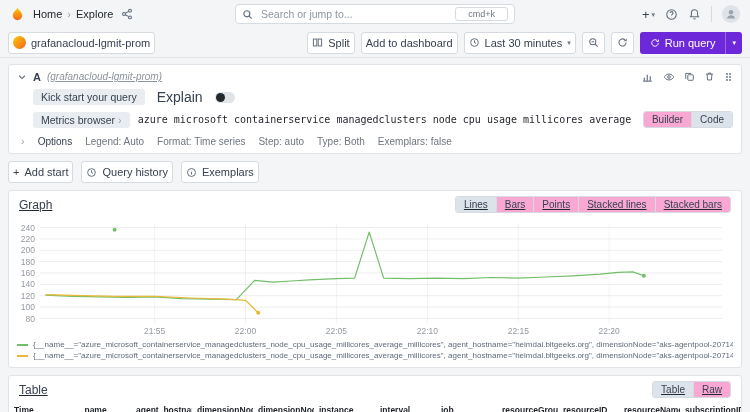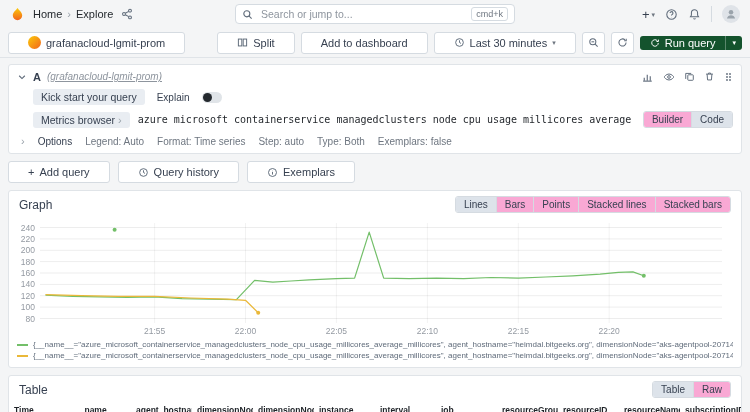--- a/index.html
+++ b/index.html
@@ -16,65 +16,65 @@
 
   
   .topnav { display: grid; grid-template-columns: 1fr auto 1fr; align-items: center; height: 28px; padding: 0 10px; }
   .nav-left { display: flex; align-items: center; gap: 8px; }
   .breadcrumb { display: flex; align-items: center; gap: 5px; font-size: 11px; }
   .crumb { color: #24292e; text-decoration: none; }
   .sep { color: #9aa3ab; font-size: 11px; }
   .searchbox { display: flex; align-items: center; gap: 6px; width: 280px; height: 20px; background: #fff; border: 1px solid #d5dbe1; border-radius: 4px; padding: 0 6px; }
   .searchbox input { flex: 1; border: 0; outline: 0; font-size: 10.5px; color: #374151; background: transparent; font-family: inherit; }
   .searchbox input::placeholder { color: #8e959e; }
-  .kbd { border: 1px solid #d5dbe1; border-radius: 3px; font-size: 9px; line-height: 12px; padding: 0 4px; color: #6e7680; white-space: nowrap; }
+  .kbd { border: 1px solid #d5dbe1; border-radius: 3px; font-size: 9px; line-height: 12px; padding: 0 12px; color: #6e7680; white-space: nowrap; }
   .nav-right { display: flex; align-items: center; gap: 10px; justify-content: flex-end; }
   .navbtn { display: flex; align-items: center; gap: 2px; color: #374151; font-size: 13px; cursor: pointer; line-height: 1; }
   .navbtn .caret { font-size: 7px; color: #6e7680; }
   .vdiv { width: 1px; height: 16px; background: #d5dbe1; }
   .avatar { width: 18px; height: 18px; border-radius: 50%; background: #dfe3e8; display: flex; align-items: center; justify-content: center; overflow: hidden; cursor: pointer; }
 
   
   .toolbar { display: flex; align-items: center; height: 30px; padding: 0 8px; gap: 8px; border-bottom: 1px solid #e0e4e8; }
-  .btn { display: inline-flex; align-items: center; gap: 5px; height: 22px; padding: 0 19px; background: #fff; border: 1px solid #d5dbe1; border-radius: 3px; font-size: 11px; color: #374151; white-space: nowrap; }
+  .btn { display: inline-flex; align-items: center; gap: 5px; height: 22px; padding: 0 4px; background: #fff; border: 1px solid #d5dbe1; border-radius: 3px; font-size: 11px; color: #374151; white-space: nowrap; }
   .iconbtn { padding: 0 5px; }
   .toolbar-right { margin-left: auto; display: flex; align-items: center; gap: 6px; }
   .dslogo { width: 13px; height: 13px; border-radius: 50%; background: linear-gradient(135deg, #fbca0a, #f2641c); flex: none; }
   .caret { font-size: 7px; color: #6e7680; line-height: 1; }
-  .runquery { display: inline-flex; align-items: stretch; height: 14px; background: #14532d; border-radius: 3px; overflow: hidden; color: #fff; cursor: pointer; }
+  .runquery { display: inline-flex; align-items: stretch; height: 22px; background: #6d28d9; border-radius: 3px; overflow: hidden; color: #fff; cursor: pointer; }
   .rq-label { display: flex; align-items: center; padding: 0 10px; font-size: 11px; font-weight: 500; gap: 5px; }
   .rq-caret { display: flex; align-items: center; padding: 0 6px; border-left: 1px solid rgba(255,255,255,.3); font-size: 7px; color: #fff; }
 
   
   .main { padding: 6px 8px; }
   .card { background: #fff; border: 1px solid #e0e4e8; border-radius: 3px; margin-bottom: 7px; }
 
   .qcard { padding: 4px 8px 6px; }
   .qhead { display: flex; align-items: center; gap: 6px; height: 15px; }
   .refid { font-weight: 700; font-size: 11px; color: #374151; cursor: pointer; }
   .dshint { font-style: italic; color: #8e959e; font-size: 10px; text-decoration: underline; }
   .qicons { margin-left: auto; display: flex; align-items: center; gap: 9px; }
   .qicons .icon { cursor: pointer; }
   .qrow2 { display: flex; align-items: center; gap: 12px; margin: 5px 0 0 16px; }
   .chip { background: #e9edf2; border: none; border-radius: 3px; padding: 2px 8px; font-size: 10.5px; color: #374151; white-space: nowrap; }
   .toggle { width: 20px; height: 11px; border-radius: 6px; background: #e0e4e8; position: relative; cursor: pointer; display: inline-block; flex: none; }
   .toggle::after { content: ""; position: absolute; left: 1px; top: 1px; width: 9px; height: 9px; border-radius: 50%; background: #24292e; }
-  .lbl { font-size: 10px; color: #374151; }
+  .lbl { font-size: 14px; color: #374151; }
   .qrow3 { display: flex; align-items: center; gap: 8px; margin: 6px 0 0 16px; }
   .code { font-family: "DejaVu Sans Mono", monospace; font-size: 10px; color: #1f2328; white-space: nowrap; overflow: hidden; flex: 1; cursor: text; }
   .seg { display: inline-flex; border: 1px solid #d5dbe1; border-radius: 3px; overflow: hidden; flex: none; }
   .seg-item { border: 0; background: #f9a8d4; padding: 2px 8px; font-size: 10px; color: #374151; border-left: 1px solid #d5dbe1; white-space: nowrap; }
   .seg-item:first-child { border-left: 0; }
   .seg-item.active { background: #dde3ea; }
   .qrow4 { display: flex; align-items: center; gap: 13px; margin: 7px 0 0 4px; font-size: 10px; color: #6e7680; cursor: pointer; }
   .qrow4 .optlabel { color: #374151; text-align: center; }
 
   .actions { display: flex; gap: 8px; margin: 0 0 7px; }
 
-  .panel-head { display: flex; align-items: center; padding: 5px 10px 4px; }
+  .panel-head { display: flex; align-items: center; padding: 5px 10px 4px; text-decoration: underline; }
   .panel-title { font-size: 12px; color: #374151; font-weight: 500; }
   .panel-right { margin-left: auto; justify-content: flex-end; }
   .chartbox { padding: 0 5px; }
   #graph-svg { display: block; }
   #graph-svg text { font-family: "Liberation Sans", sans-serif; font-size: 8.5px; fill: #949aa2; }
   .legend { padding: 2px 8px 6px; }
   .legend-row { display: flex; align-items: center; gap: 5px; font-size: 8px; color: #5f6b7a; white-space: nowrap; overflow: hidden; line-height: 11px; cursor: pointer; }
   .legend-dash { width: 11px; height: 2px; flex: none; }
 
   table { width: 100%; border-collapse: collapse; table-layout: fixed; }
@@ -290,21 +290,21 @@
           <span>Step: auto</span>
           <span>Type: Both</span>
           <span>Exemplars: false</span>
         </span>
     </div>
   </section>
 
   <div class="actions">
     <button class="btn">
       <span>+</span>
-      <span>Add query</span>
+      <span>Add start</span>
     </button>
     <button class="btn">
       <span class="icon">
         <svg width="11" height="11" viewBox="0 0 16 16" fill="none" stroke="currentColor" stroke-width="1.4">
             <circle cx="8" cy="8" r="5.6"></circle>
             <path d="M8 4.8V8l2.2 1.3"></path>
           </svg>
       </span>
       <span>Query history</span>
     </button>

